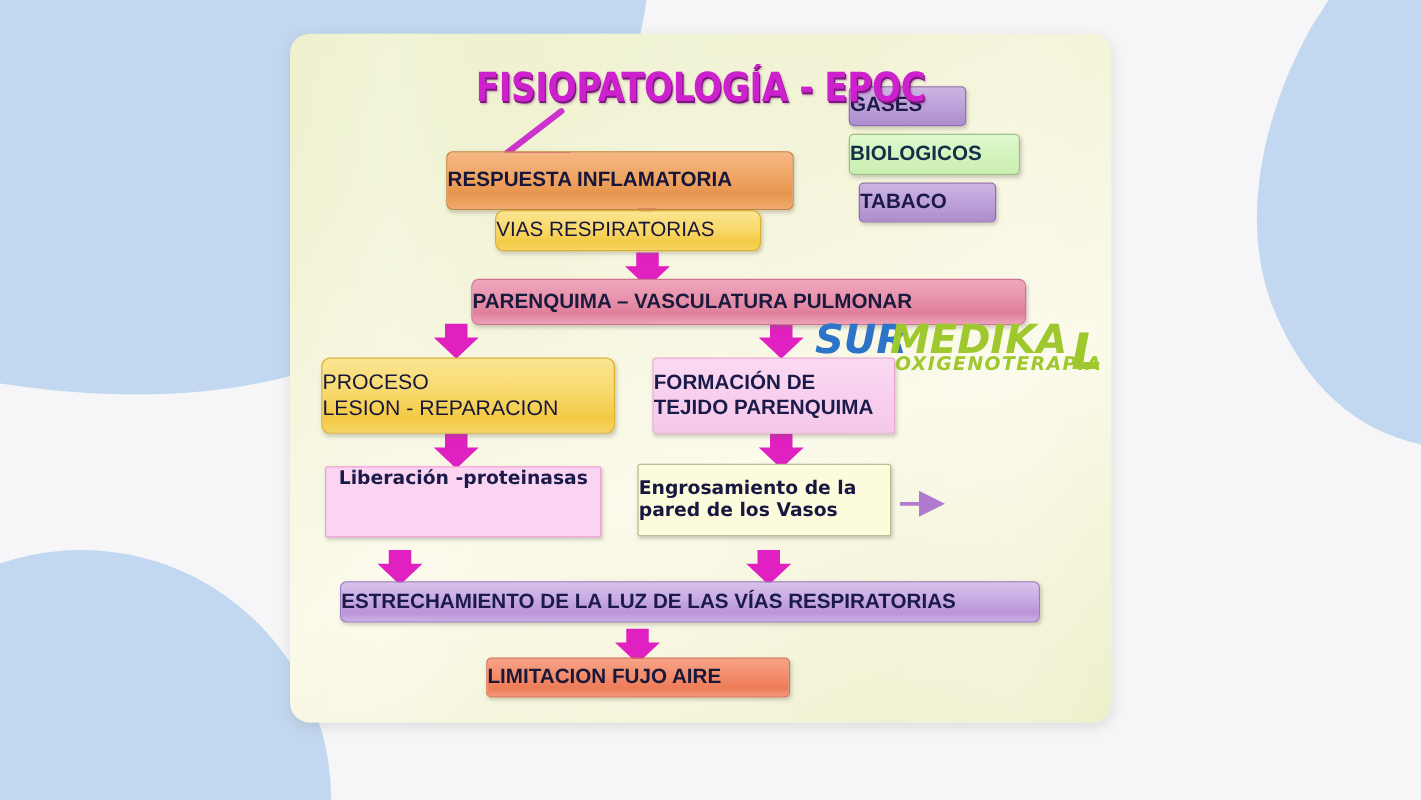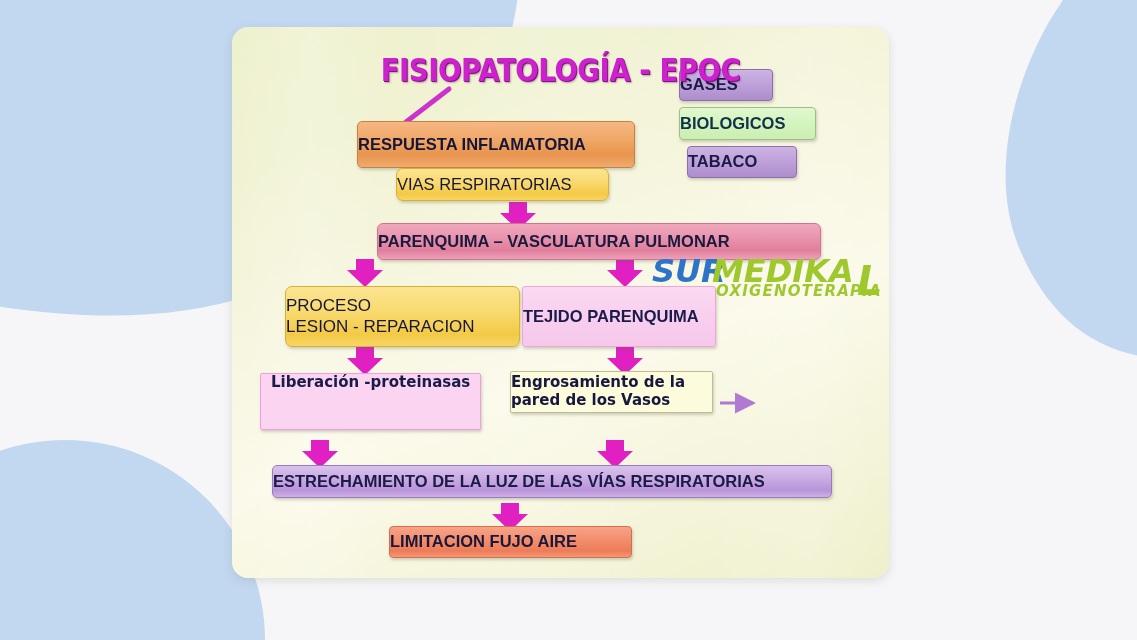--- a/index.html
+++ b/index.html
@@ -258,36 +258,37 @@
     </div>
 
     <div class="box b-yellow" style="left:164px; top:141px; width:213px; height:33px; font-size:16.5px;">
       <span>VIAS RESPIRATORIAS</span>
     </div>
 
     <div class="box b-rose" style="left:112px; top:196px; width:444px; height:37px; font-size:16.5px;margin-left:33px;">
       <span>PARENQUIMA – VASCULATURA PULMONAR</span>
     </div>
 
-    <div class="box b-yellow" style="left:25px; top:259px; width:235px; height:61px; font-size:17px; flex-direction:column;margin-left:28px;">
+    <div class="box b-yellow" style="left:25px; top:259px; width:235px; height:61px; font-size:17px; flex-direction:column;">
       <span>PROCESO</span>
       <span>LESION - REPARACION</span>
     </div>
 
     <div class="box b-pink" style="left:290px; top:259px; width:194px; height:61px; font-size:16.5px; flex-direction:column;">
+      <span>FORMACIÓN DE</span>
       <span>TEJIDO PARENQUIMA</span>
     </div>
 
     <div class="box b-pink2 handfont" style="left:28px; top:346px; width:221px; height:57px; font-size:15px;
                 flex-direction:column; align-items:flex-start; justify-content:flex-start;
                 padding:0 0 0 10px; text-align:left;">
       <span>Liberación -proteinasas</span>
     </div>
 
-    <div class="box b-cream handfont" style="left:278px; top:344px; width:203px; height:42px; font-size:15px; flex-direction:column;">
+    <div class="box b-cream handfont" style="left:278px; top:344px; width:203px; height:58px; font-size:15px; flex-direction:column;">
       <span>Engrosamiento de la</span>
       <span>pared de los Vasos</span>
     </div>
 
 
     <div class="box b-lilac" style="left:40px; top:438px; width:560px; height:33px; font-size:16.5px;">
       <span>ESTRECHAMIENTO DE LA LUZ DE LAS VÍAS RESPIRATORIAS</span>
     </div>
 
     <div class="box b-salmon" style="left:157px; top:499px; width:243px; height:32px; font-size:16.5px;">

